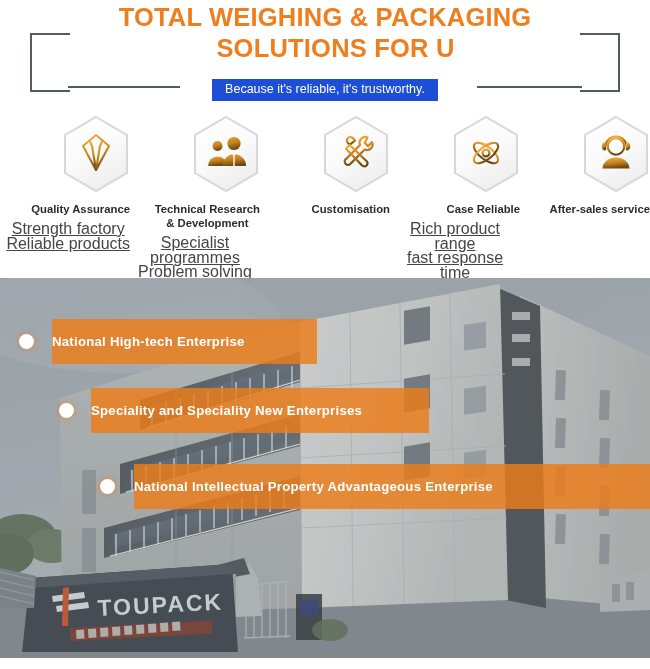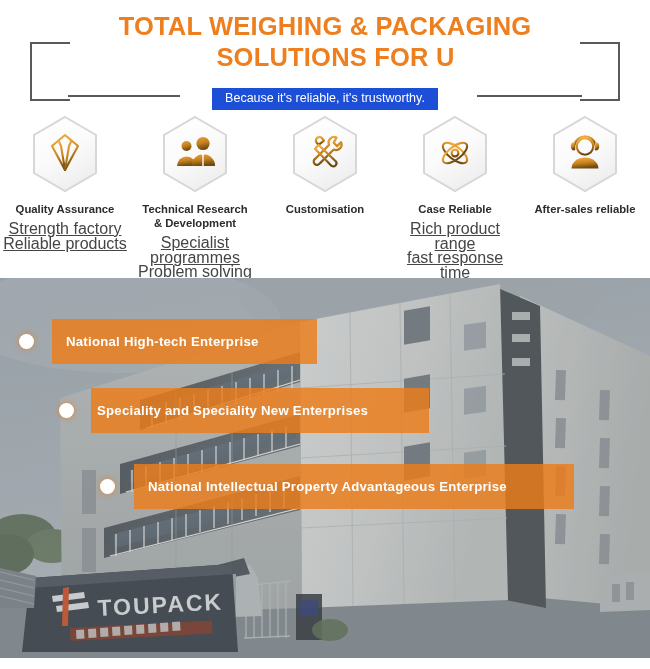--- a/index.html
+++ b/index.html
@@ -17,21 +17,21 @@
     width: 650px;
     height: 669px;
     overflow: hidden;
     background: #ffffff;
   }
 
   
   .header-block {
     position: absolute;
     left: 0;
-    top: 9px;
+    top: 0;
     width: 650px;
     height: 110px;
   }
   .bracket {
     position: absolute;
     border-color: #555a5d;
     border-style: solid;
     pointer-events: none;
   }
   .bracket-left {
@@ -105,21 +105,21 @@
     left: 0;
     top: 115px;
     width: 650px;
     height: 160px;
     display: flex;
   }
   .feature {
     flex: 1 1 0;
     display: flex;
     flex-direction: column;
-    align-items: center;
+    align-items: flex-end;
   }
   .hex {
     position: relative;
     width: 68px;
     height: 78px;
     margin-bottom: 9px;
   }
   .hex svg { display: block; }
 
   .feature-title {
@@ -159,29 +159,27 @@
     font-size: 13.2px;
     font-weight: bold;
     letter-spacing: 0.25px;
     white-space: nowrap;
     display: flex;
     align-items: center;
     box-sizing: border-box;
   }
   .badge-1 {
     left: 52px;  top: 319px;  width: 265px;  height: 45px;
-    padding-left: 14px;
   }
   .badge-2 {
     left: 91px;  top: 388px;  width: 338px;  height: 45px;
-    padding-left: 6px;
+    padding-left: 0;
   }
   .badge-3 {
-    left: 134px; top: 464px;  width: 440px;  height: 45px;
-    padding-left: 14px;
+    left: 134px; top: 464px;  width: 516px;  height: 45px;
   }
 
   .bullet {
     position: absolute;
     width: 15px;
     height: 15px;
     border-radius: 50%;
     background: #ffffff;
     box-shadow: 0 0 5px 1px rgba(237,125,24,0.55);
   }
@@ -349,21 +347,21 @@
           <polygon points="34,2 65,20 65,58 34,76 3,58 3,20" fill="url(#hexg5)" stroke="#d7d7d7" stroke-width="2"></polygon>
           <g fill="none" stroke="url(#icg5)" stroke-width="2.1" stroke-linejoin="round" stroke-linecap="round">
             <circle cx="34" cy="31.5" r="8.2"></circle>
             <path d="M23.6,29.8 a10.6,10.6 0 0 1 20.8,0"></path>
             <path d="M23.2,28.2 a2.2,2.9 0 0 0 0,6.2 z"></path>
             <path d="M44.8,28.2 a2.2,2.9 0 0 1 0,6.2 z"></path>
             <path d="M20.5,53.5 a13.5,11 0 0 1 27,0 z" fill="url(#icg5)" stroke="none"></path>
           </g>
         </svg>
       </div>
-      <div class="feature-title">After-sales reliable</div>
+      <div class="feature-title">After-sales service</div>
     </div>
 
   </div>
 
   <div class="photo">
     <svg class="scene" width="650" height="380" viewBox="0 0 650 380">
       <defs>
         <linearGradient id="sky" x1="0" y1="0" x2="0.3" y2="1">
           <stop offset="0%" stop-color="#9fa6ad"></stop>
           <stop offset="55%" stop-color="#a9b0b6"></stop>

